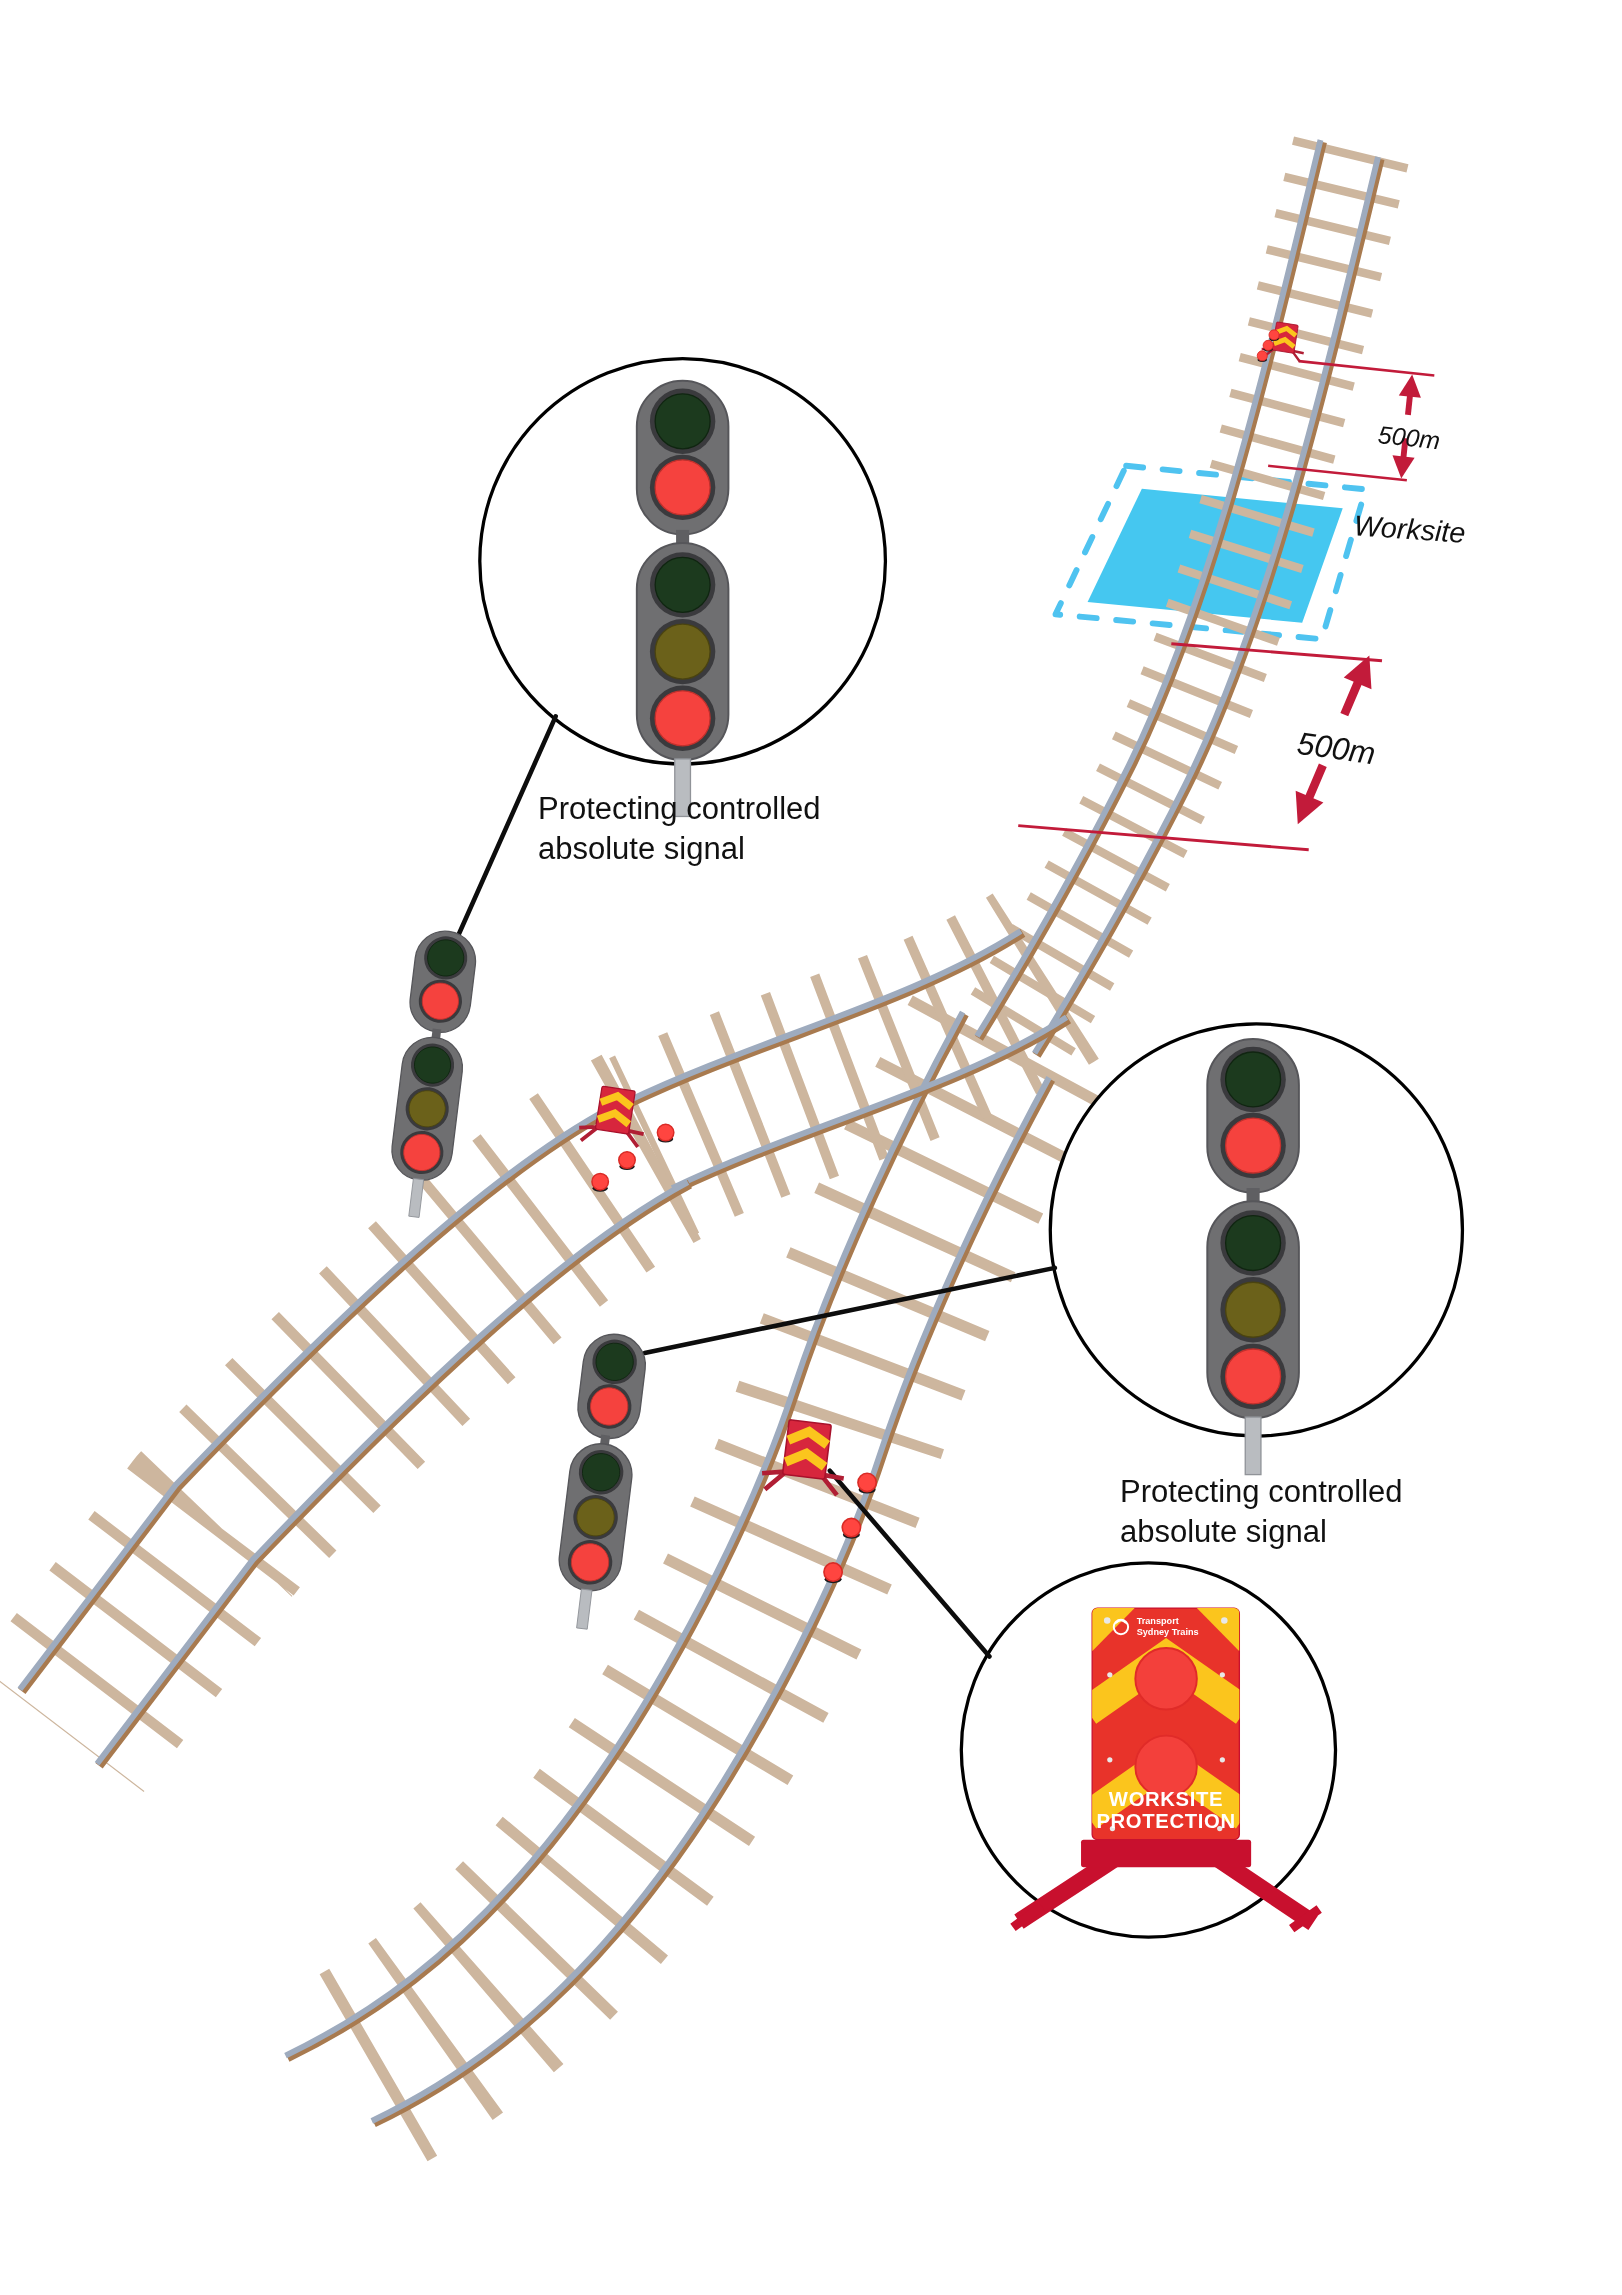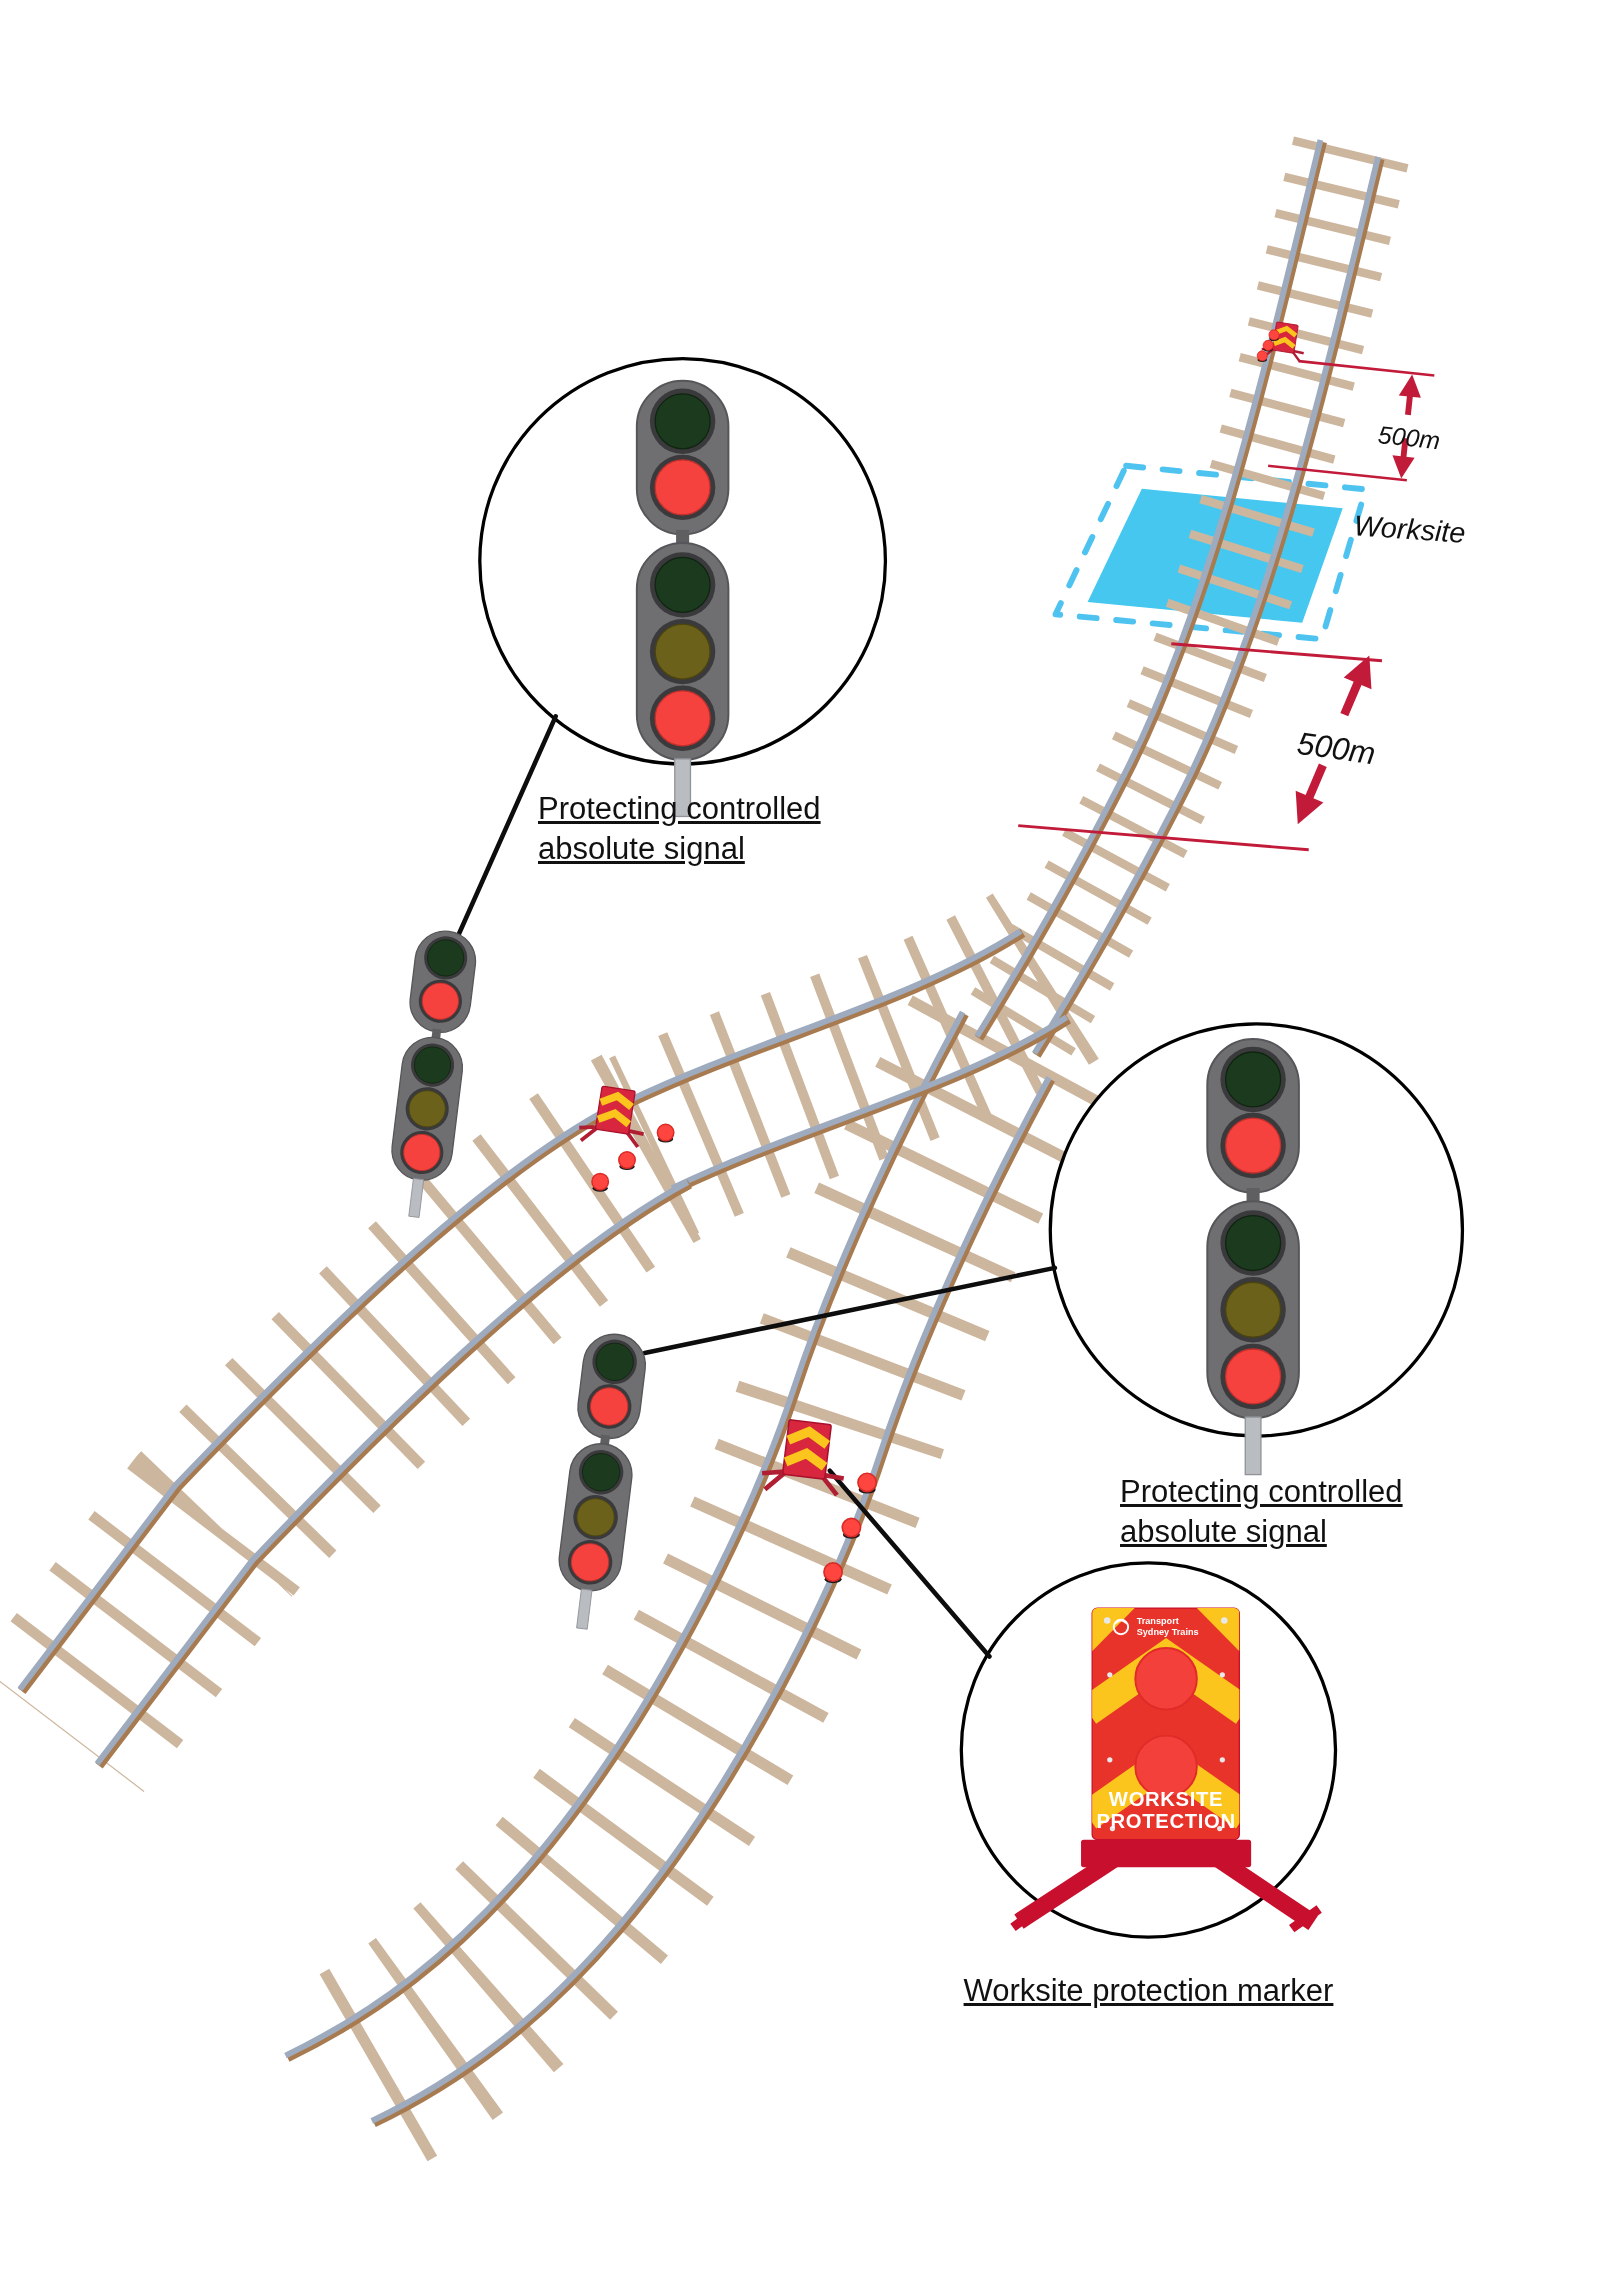--- a/index.html
+++ b/index.html
@@ -1,19 +1,19 @@
 <!DOCTYPE html>
 <html style="font-size:10.5px"><head>
 <meta charset="utf-8">
 <style>
   html,body{margin:0;padding:0;background:#fff;}
   .canvas{position:relative;width:1623px;height:2295px;background:#ffffff;overflow:hidden;
           font-family:"Liberation Sans",sans-serif;}
   .canvas svg{position:absolute;left:0;top:0;}
-  .lbl{position:absolute;font-size:31px;line-height:1.30;color:#111;text-decoration:underline;}
+  .lbl{position:absolute;font-size:31px;line-height:1.30;color:#111;}
   .lbl.center{text-align:center;}
   
   .sleep{stroke:#CDB69E;fill:none;}
   .rbase{stroke:#A87A4F;stroke-width:14;fill:none;}
   .rtop{stroke:#9EABBE;stroke-width:9;fill:none;}
   .Lg{fill:#1C3A1E;stroke:#102511;stroke-width:2;}
   .Ly{fill:#6B611A;stroke:#4A4310;stroke-width:2;}
   .Lr{fill:#F5423E;stroke:#C2302C;stroke-width:2;}
   .callout{fill:#ffffff;stroke:#000;stroke-width:5;}
   .leader{stroke:#0d0d0d;stroke-width:7;stroke-linecap:round;}
@@ -199,16 +199,15 @@
     <text x="1782" y="2794" font-size="31" text-anchor="middle" letter-spacing="1" class="signtxt">PROTECTION</text>
   </g>
 
   <text x="2068" y="818" font-size="44" class="t-it" transform="rotate(4 2068 818)">Worksite</text>
   <text x="2152" y="682" font-size="38" text-anchor="middle" class="t-it" transform="rotate(6 2152 682)">500m</text>
   <text x="2040" y="1160" font-size="48" text-anchor="middle" class="t-it" transform="rotate(8 2040 1160)">500m</text>
 </svg>
 
 <div class="lbl" style="left:538px;top:789px;width:353px;">Protecting controlled absolute signal</div>
 <div class="lbl" style="left:1120px;top:1472px;width:353px;">Protecting controlled absolute signal</div>
-<div class="lbl center" style="left:815px;top:1971px;width:667px;">Worksite protection marker</div>
 
 </div>
 
 
 </body></html>

